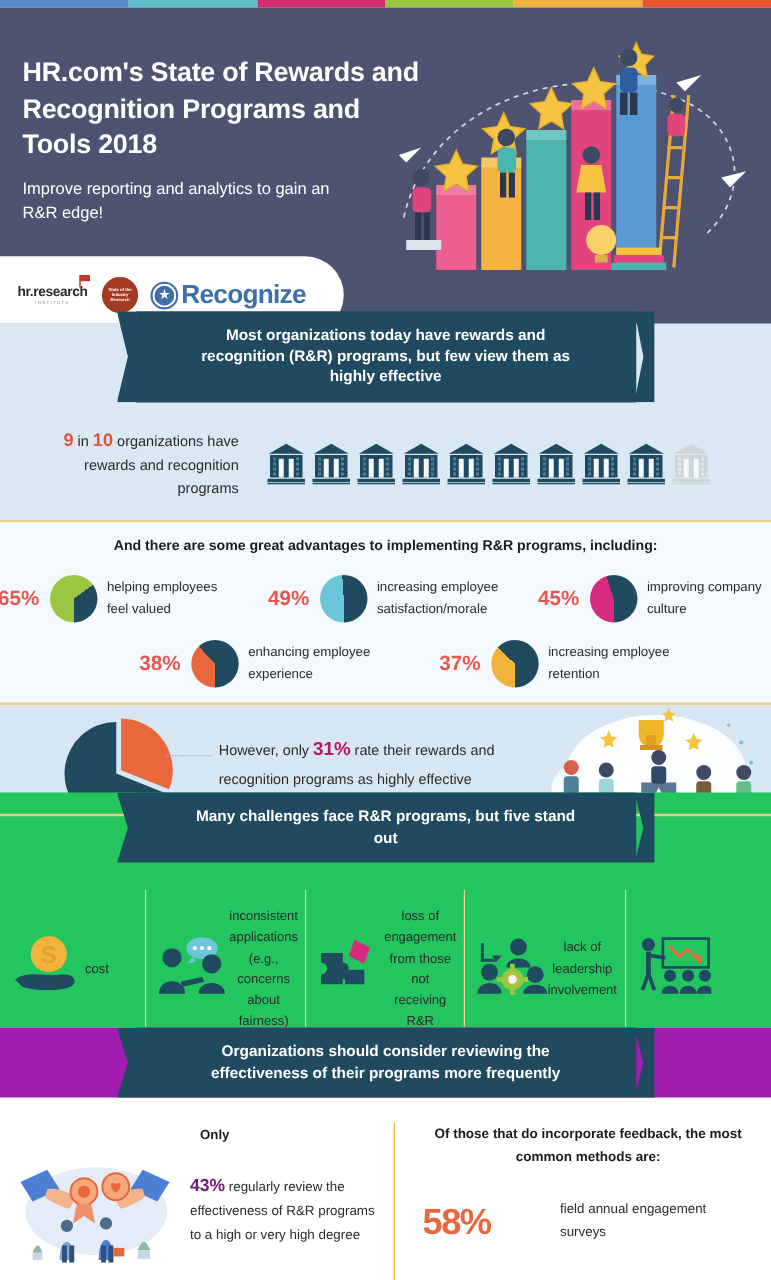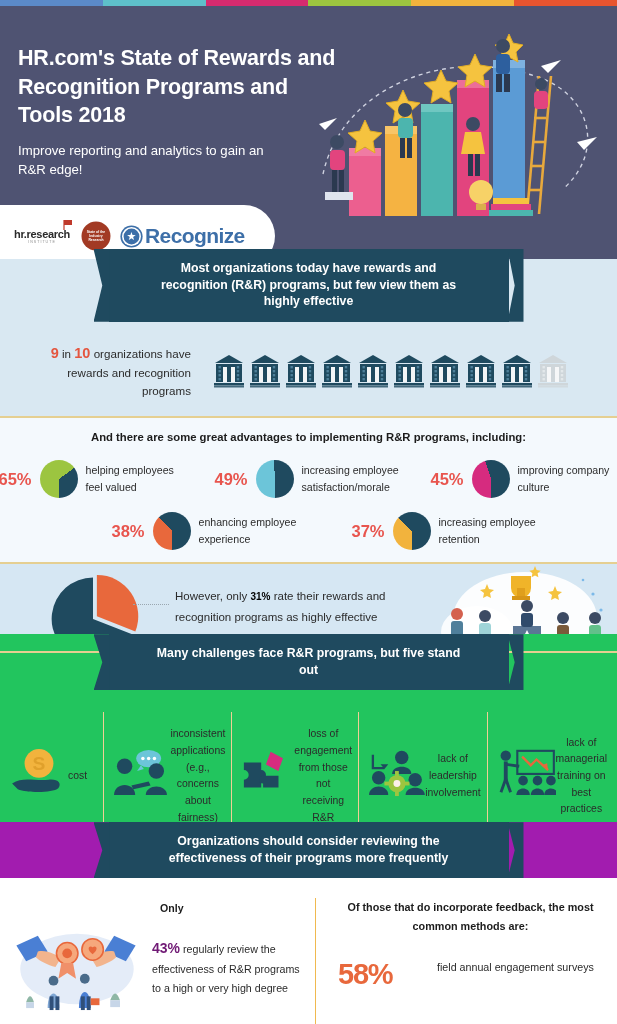--- a/index.html
+++ b/index.html
@@ -145,21 +145,21 @@
     background: #d6e7f3;
     position: relative;
     height: 90px;
     overflow: hidden;
   }
   .pie-lg-wrap { position: absolute; left: 46px; top: 6px; width: 94px; height: 94px; }
   .txt-31 {
     position: absolute; left: 175px; top: 22px;
     font-size: 11.5px; color: #2b2b2b; line-height: 1.85; width: 230px;
   }
-  .txt-31 b { color: #000000; font-size: 10px; font-weight: bold; }
+  .txt-31 b { color: #be185d; font-size: 15px; font-weight: bold; }
   .leader {
     position: absolute; left: 133px; top: 40px; width: 36px;
     border-top: 1.5px dotted #9aa7b0;
   }
   .celebrate { position: absolute; right: 0; top: -4px; width: 200px; height: 100px; }
 
   
   .sec-chal { background: #22c55e; padding-bottom: 6px; position: relative; }
   .chal-grid { display: flex; margin-top: 22px; padding: 0 4px 8px; }
   .chal-col {
@@ -181,21 +181,21 @@
   .only-lbl { font-size: 10.6px; font-weight: bold; color: #1c1c1c; margin: 4px 0 10px 150px; }
   .stat-row { display: flex; align-items: flex-start; gap: 10px; margin-bottom: 14px; }
   .stat-art { width: 132px; flex: 0 0 132px; display:flex; align-items:flex-start; justify-content:center;}
   .stat-copy { font-size: 10.7px; color: #2b2b2b; line-height: 1.72; padding-top: 12px; }
   .stat-copy b { color: #701a75; font-size: 14px; font-weight: bold; }
 
   .bot-right-head {
     font-size: 10.8px; font-weight: bold; color: #1c1c1c;
     text-align: center; line-height: 1.75; margin-bottom: 22px;
   }
-  .meth-row { display: flex; align-items: flex-start; gap: 11px; margin-bottom: 24px; }
+  .meth-row { display: flex; align-items: flex-end; gap: 22px; margin-bottom: 24px; }
   .meth-pct { font-size: 29px; font-weight: bold; letter-spacing: -1.2px; min-width: 88px; }
   .meth-txt { font-size: 10.7px; color: #2b2b2b; line-height: 1.72; }
 </style>
 </head>
 <body>
 
 <div class="page">
 
   <div class="topbar">
     <span style="background:#5b8ac9"></span>
@@ -688,21 +688,20 @@
             <g fill="#1f4a5f">
               <circle cx="30" cy="35" r="5"></circle>
                 <path d="M23 50 C 23 41, 37 41, 37 50 z"></path>
               <circle cx="45" cy="35" r="5"></circle>
                 <path d="M38 50 C 38 41, 52 41, 52 50 z"></path>
               <circle cx="59" cy="35" r="5"></circle>
                 <path d="M52 50 C 52 41, 66 41, 66 50 z"></path>
             </g>
           </svg>
         </div>
-        <div class="chal-label">lack of managerial training on best practices</div>
       </div>
     </div>
   </div>
 
   <div class="sec-bottom">
     <div class="ribbon-wrap" style="margin-top:-18px; position:relative; z-index:5; background:#a21caf;">
       <div class="ribbon">Organizations should consider reviewing the effectiveness of their programs more frequently</div>
     </div>
     <div class="rule-gold" style="position:absolute; left:0; right:0; top:20px; z-index:1;"></div>
 

